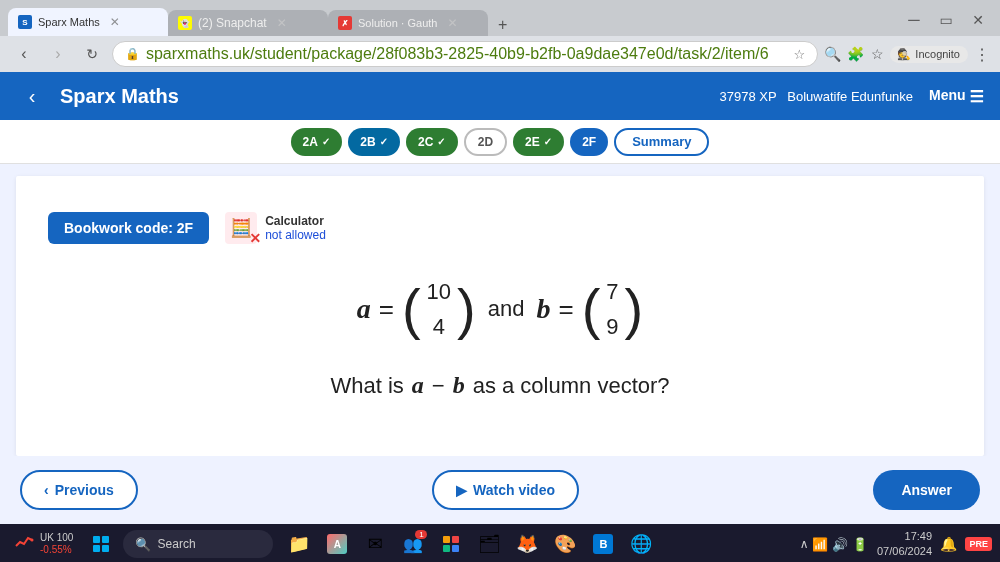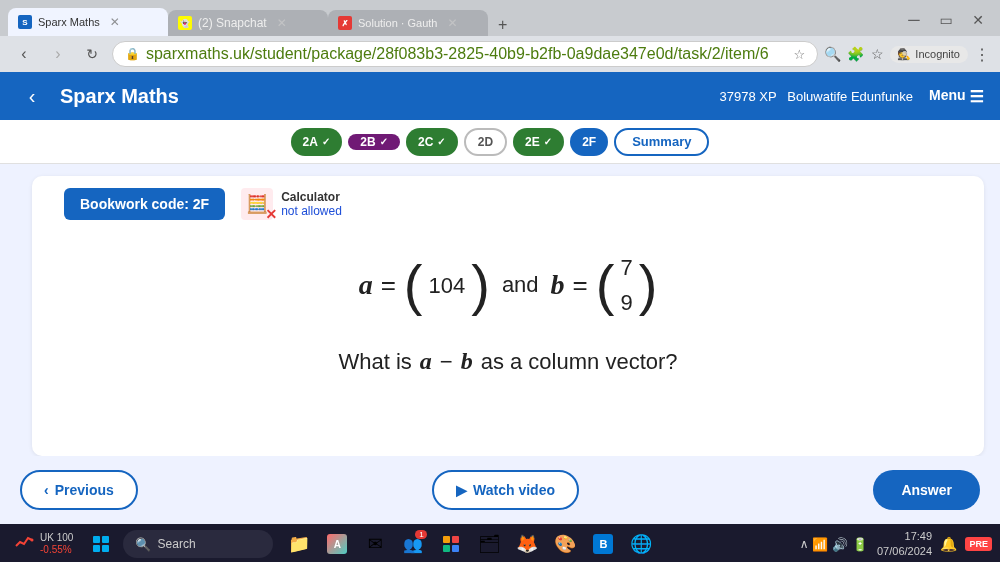--- a/index.html
+++ b/index.html
@@ -78,21 +78,21 @@
       <span style="font-size:16px;">☰</span>
     </button>
   </div>
 </div>
 
 <div style="background:white; height:44px; display:flex; align-items:center; justify-content:center; gap:6px; border-bottom:1px solid #e0e0e0;">
   <div style="height:28px; padding:0 12px; border-radius:14px; font-size:12px; font-weight:700; display:flex; align-items:center; gap:4px; background:#2e7d32; color:white; cursor:pointer;">
     <span>2A</span>
     <span style="font-size:10px;">✓</span>
   </div>
-  <div style="height:16px; padding:0 12px; border-radius:14px; font-size:12px; font-weight:700; display:flex; align-items:center; gap:4px; background:#701a75; color:white; cursor:pointer;">
+  <div style="height:28px; padding:0 12px; border-radius:14px; font-size:12px; font-weight:700; display:flex; align-items:center; gap:4px; background:#0369a1; color:white; cursor:pointer;">
     <span>2B</span>
     <span style="font-size:10px;">✓</span>
   </div>
   <div style="height:28px; padding:0 12px; border-radius:14px; font-size:12px; font-weight:700; display:flex; align-items:center; gap:4px; background:#2e7d32; color:white; cursor:pointer;">
     <span>2C</span>
     <span style="font-size:10px;">✓</span>
   </div>
   <div style="height:28px; padding:0 12px; border-radius:14px; font-size:12px; font-weight:700; display:flex; align-items:center; gap:4px; background:transparent; color:#555; border:2px solid #bbb; cursor:pointer;">
     <span>2D</span>
   </div>
@@ -102,21 +102,21 @@
   </div>
   <div style="height:28px; padding:0 12px; border-radius:14px; font-size:12px; font-weight:700; display:flex; align-items:center; gap:4px; background:#1565c0; color:white; cursor:pointer;">
     <span>2F</span>
   </div>
   <div style="height:28px; padding:0 16px; border-radius:14px; font-size:13px; font-weight:700; display:flex; align-items:center; background:transparent; color:#1565c0; border:2px solid #1565c0; cursor:pointer;">
     <span>Summary</span>
   </div>
 </div>
 
 <div style="background:#eef2ff; padding:12px 16px 0;">
-  <div style="background:white; border-radius:10px; padding:12px 32px; box-shadow:0 1px 4px rgba(0,0,0,0.08); min-height:280px;margin-left:16px;">
+  <div style="background:white; border-radius:2px; padding:36px 32px; box-shadow:0 1px 4px rgba(0,0,0,0.08); min-height:280px;">
 
     <div style="display:flex; align-items:center; gap:16px; margin-bottom:20px;">
       <div style="background:#1565c0; color:white; padding:8px 16px; border-radius:6px; font-size:14px; font-weight:600;">
         <span>Bookwork code: 2F</span>
       </div>
       <div style="display:flex; align-items:center; gap:8px;">
         <div style="width:32px; height:32px; background:#ffebee; border-radius:4px; display:flex; align-items:center; justify-content:center; font-size:18px; position:relative;">
           🧮
           <span style="position:absolute; bottom:-2px; right:-4px; color:#e53935; font-size:14px; font-weight:700;">✕</span>
         </div>
@@ -128,21 +128,21 @@
     </div>
 
     <div style="text-align:center; padding:10px 0 20px;">
       <div style="display:flex; align-items:center; justify-content:center; gap:8px; margin-bottom:28px; flex-wrap:wrap;">
 
         <span style="font-size:28px; font-weight:900; font-style:italic; font-family:'Times New Roman',serif; color:#222;">a</span>
         <span style="font-size:26px; color:#222;">=</span>
 
         <div style="display:inline-flex; align-items:center;">
           <span style="font-size:56px; color:#222; line-height:1; font-weight:100;">(</span>
-          <div style="display:flex; flex-direction:row; align-items:center; padding:0 6px;">
+          <div style="display:flex; flex-direction:column; align-items:center; padding:0 6px;">
             <span style="font-size:22px; color:#222; line-height:1.6;">10</span>
             <span style="font-size:22px; color:#222; line-height:1.6;">4</span>
           </div>
           <span style="font-size:56px; color:#222; line-height:1; font-weight:100;">)</span>
         </div>
 
         <span style="font-size:22px; color:#222; margin:0 4px;">and</span>
 
         <span style="font-size:28px; font-weight:900; font-style:italic; font-family:'Times New Roman',serif; color:#222;">b</span>
         <span style="font-size:26px; color:#222;">=</span>

